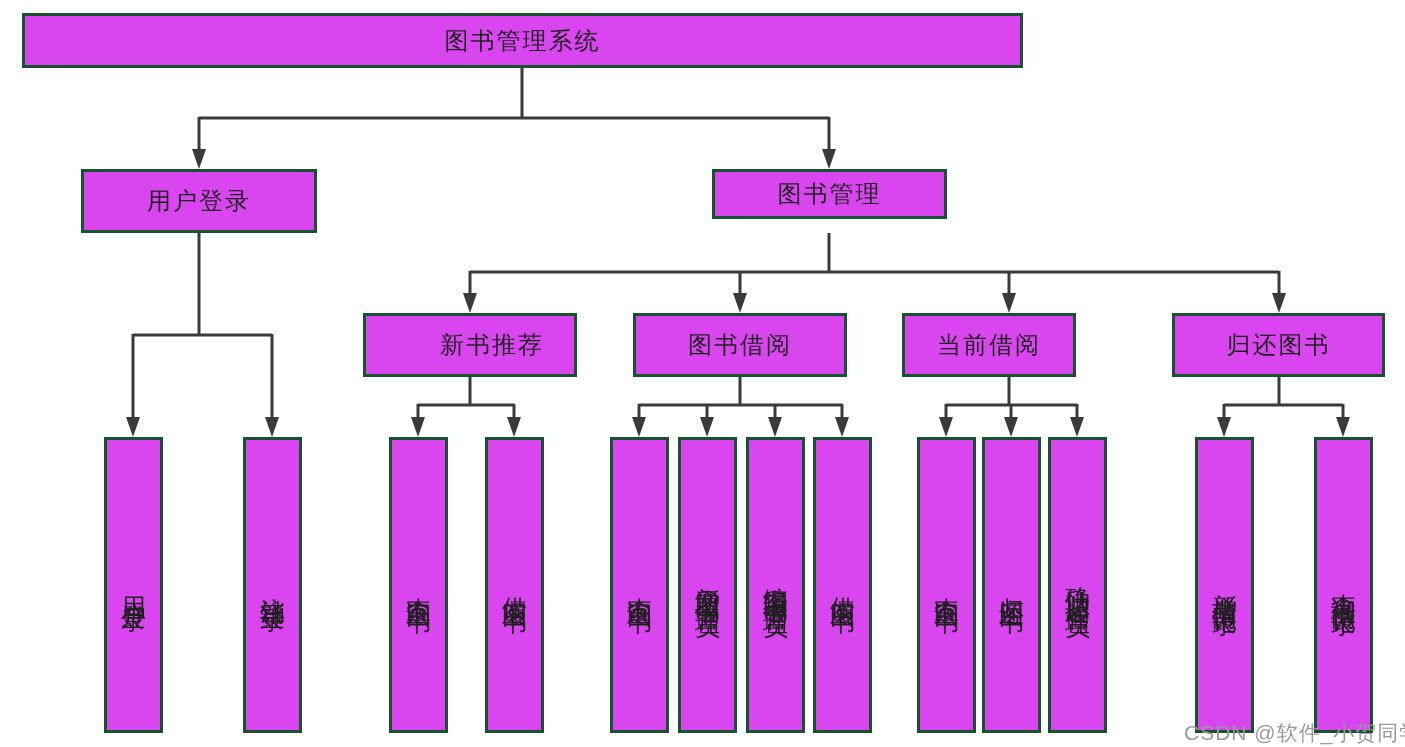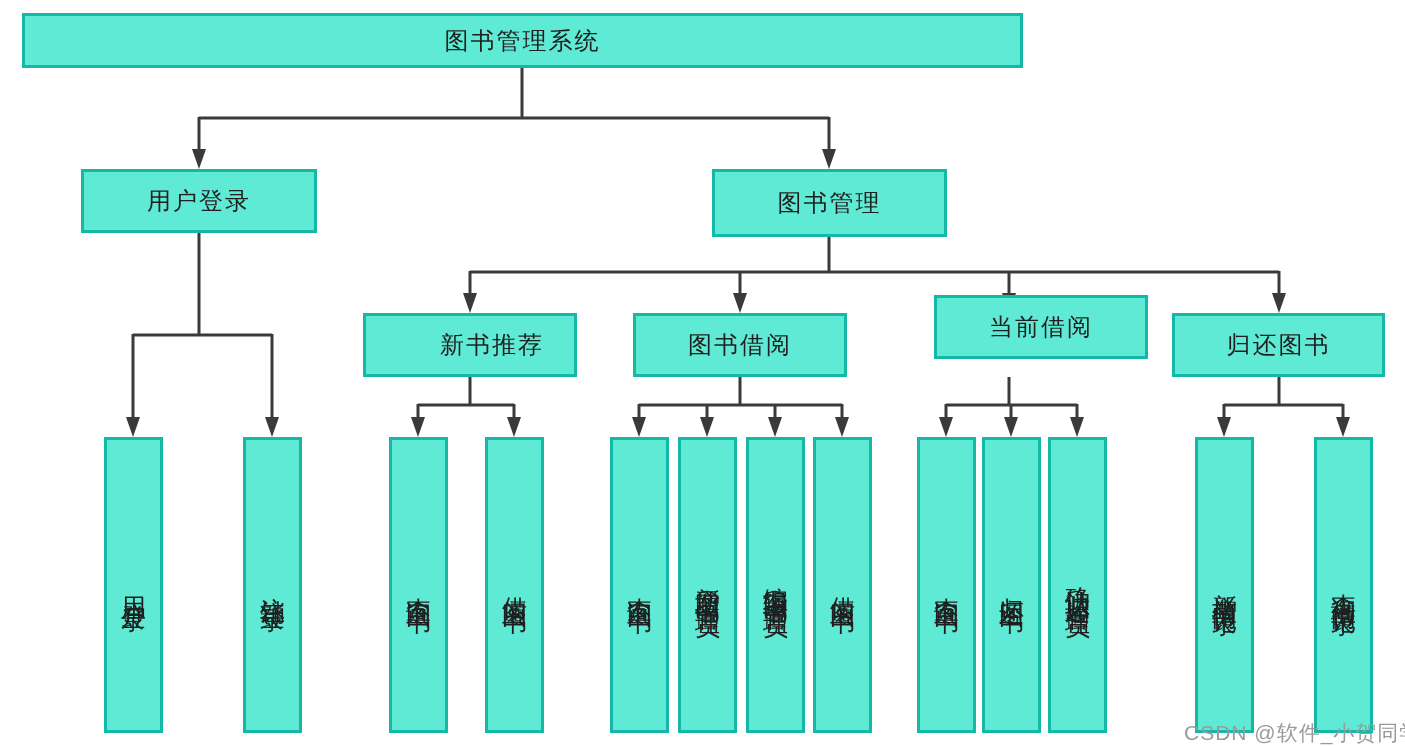--- a/index.html
+++ b/index.html
@@ -13,22 +13,22 @@
   }
   .connectors {
     position: absolute;
     left: 0; top: 0;
     width: 1405px; height: 747px;
     z-index: 1;
   }
   .box {
     position: absolute;
     box-sizing: border-box;
-    background: #5eead4;
-    border: 3px solid #14b8a6;
+    background: #d946ef;
+    border: 3px solid #14532d;
     display: flex;
     align-items: center;
     justify-content: center;
     color: #1f1f1f;
     z-index: 2;
     text-align: center;
   }
   .h-box {
     font-size: 24px;
     letter-spacing: 2px;
@@ -119,25 +119,25 @@
       <polygon points="1004,417 1018,417 1011,437"></polygon>
       <polygon points="1070,417 1084,417 1077,437"></polygon>
       <polygon points="1217,417 1231,417 1224,437"></polygon>
       <polygon points="1336,417 1350,417 1343,437"></polygon>
     </g>
   </svg>
 
   <div class="box h-box" style="left:22px; top:13px; width:1001px; height:55px;">图书管理系统</div>
 
   <div class="box h-box" style="left:81px; top:169px; width:236px; height:64px;">用户登录</div>
-  <div class="box h-box" style="left:712px; top:169px; width:235px; height:68px;">图书管理</div>
+  <div class="box h-box" style="left:712px; top:169px; width:235px; height:50px;">图书管理</div>
 
   <div class="box h-box" style="left:363px; top:313px; width:214px; height:64px;padding-left:44px;">新书推荐</div>
   <div class="box h-box" style="left:633px; top:313px; width:214px; height:64px;">图书借阅</div>
-  <div class="box h-box" style="left:902px; top:295px; width:214px; height:64px;margin-left:32px;">当前借阅</div>
+  <div class="box h-box" style="left:902px; top:313px; width:174px; height:64px;">当前借阅</div>
   <div class="box h-box" style="left:1172px; top:313px; width:213px; height:64px;">归还图书</div>
 
   <div class="box v-box" style="left:104px; top:437px; width:59px; height:296px;">用户登录</div>
   <div class="box v-box" style="left:243px; top:437px; width:59px; height:296px;">注销登录</div>
 
   <div class="box v-box" style="left:389px; top:437px; width:59px; height:296px;">查询图书</div>
   <div class="box v-box" style="left:485px; top:437px; width:59px; height:296px;">借阅图书</div>
 
   <div class="box v-box" style="left:610px; top:437px; width:59px; height:296px;">查询图书</div>
   <div class="box v-box" style="left:678px; top:437px; width:59px; height:296px;">新增图书（管理员）</div>

